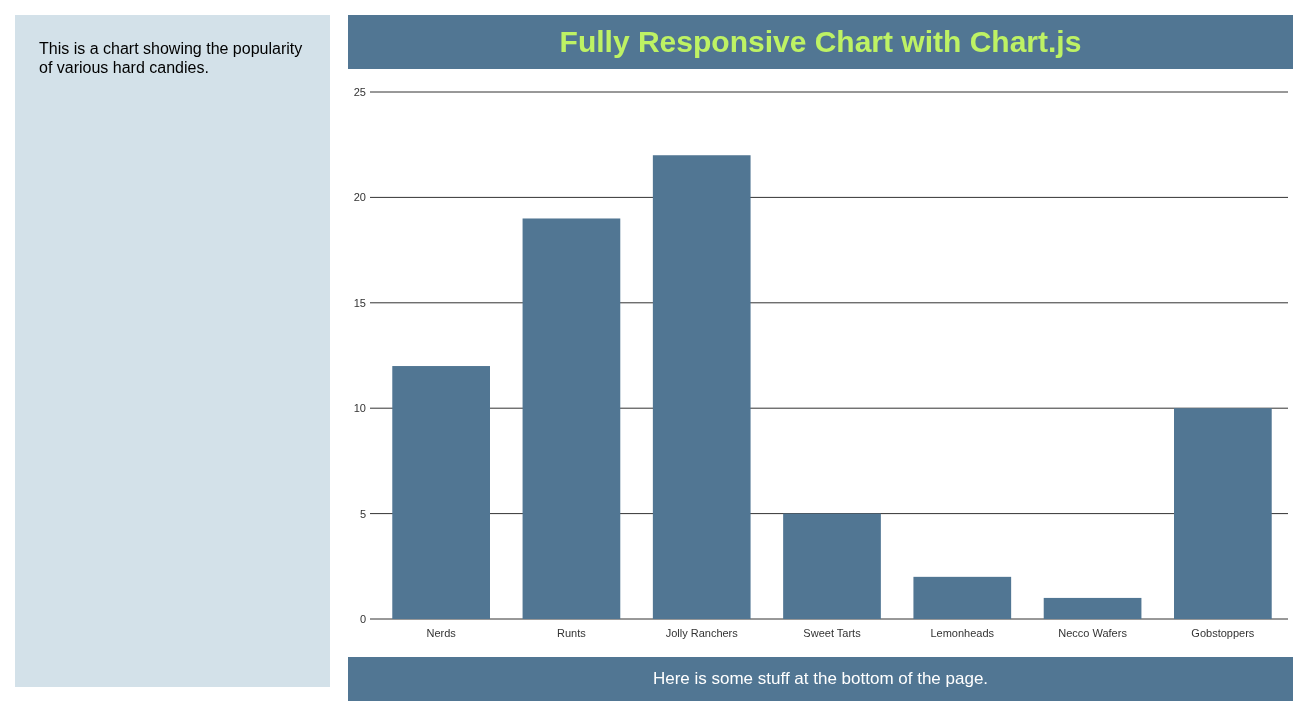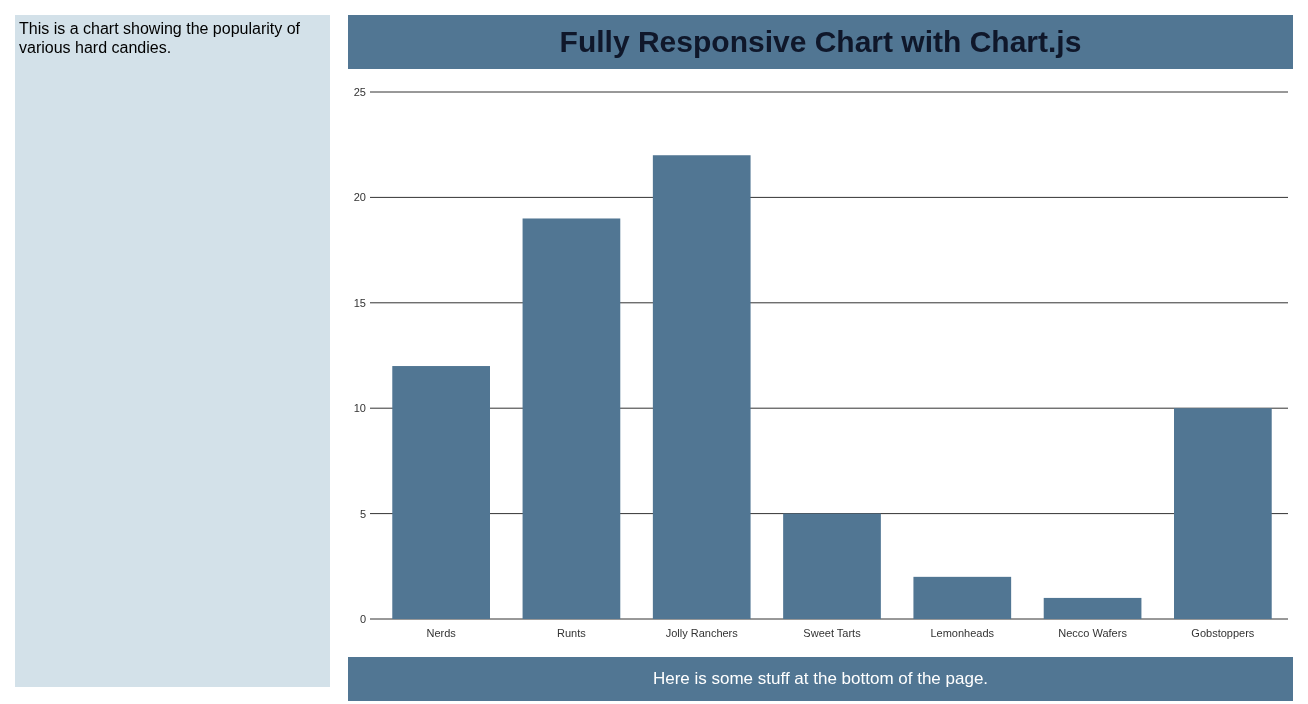--- a/index.html
+++ b/index.html
@@ -16,37 +16,37 @@
       overflow: hidden;
     }
     .container {
       display: flex;
       gap: 18px;
       height: 672px;
     }
     .sidebar {
       width: 315px;
       background: #d3e1e9;
-      padding: 4px;
+      padding: 24px;
       flex-shrink: 0;
     }
     .sidebar-text {
       font-size: 16px;
       color: #000;
       line-height: 1.2;
     }
     .main {
       flex: 1;
       display: flex;
       flex-direction: column;
       min-width: 0;
     }
     .header {
       background: #517693;
-      color: #0f172a;
+      color: #bef264;
       text-align: center;
       font-size: 30px;
       font-weight: 700;
       padding: 10px 0;
     }
     .chart-area {
       flex: 1;
       position: relative;
       padding-top: 18px;
       padding-bottom: 10px;

